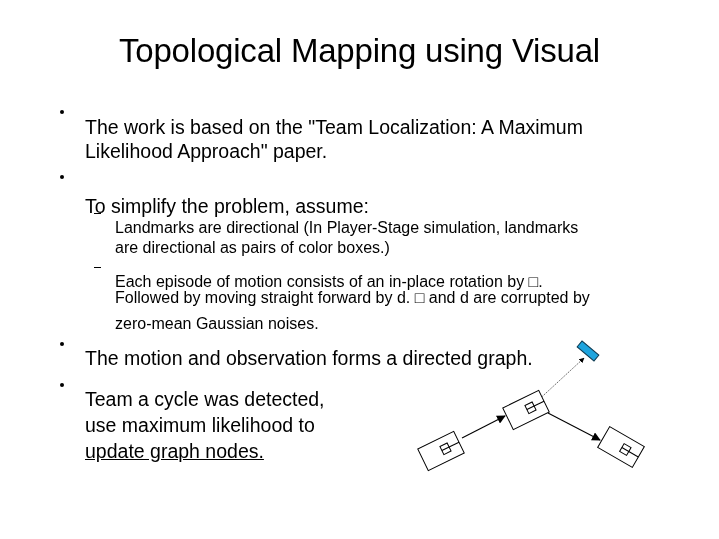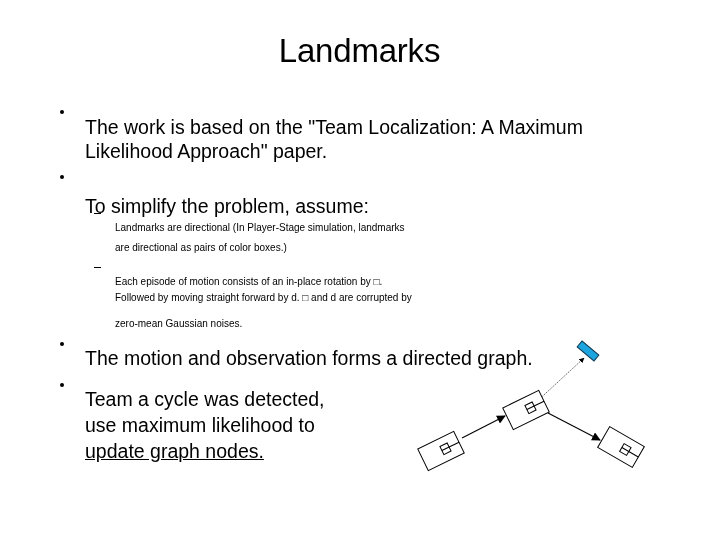--- a/index.html
+++ b/index.html
@@ -39,21 +39,21 @@
       position: absolute;
       white-space: nowrap;
       margin-top: 17px;
     }
     .l1 {
       font-size: 19.5px;
       line-height: 24px;
       left: 85px;
     }
     .l2 {
-      font-size: 10px;
+      font-size: 16px;
       line-height: 20px;
       left: 115px;
     }
     .bullet {
       position: absolute;
       width: 4px;
       height: 4px;
       border-radius: 50%;
       background: #000;
       left: 60px;
@@ -71,21 +71,21 @@
       width: 719px; height: 539px;
       pointer-events: none;
     }
   </style>
 </head>
 <body>
 
 <div class="slide">
 
   <h1 class="title">
-    <span class="tline">Landmarks</span>
+    <span class="tline">Topological Mapping using Visual</span>
   </h1>
 
   <div>
     <span class="bullet" style="top:110px;"></span>
     <span class="line l1" style="top:98px;">The work is based on the "Team Localization: A Maximum</span>
     <span class="line l1" style="top:122px;">Likelihood Approach" paper.</span>
   </div>
 
   <div>
     <span class="bullet" style="top:175px;"></span>

